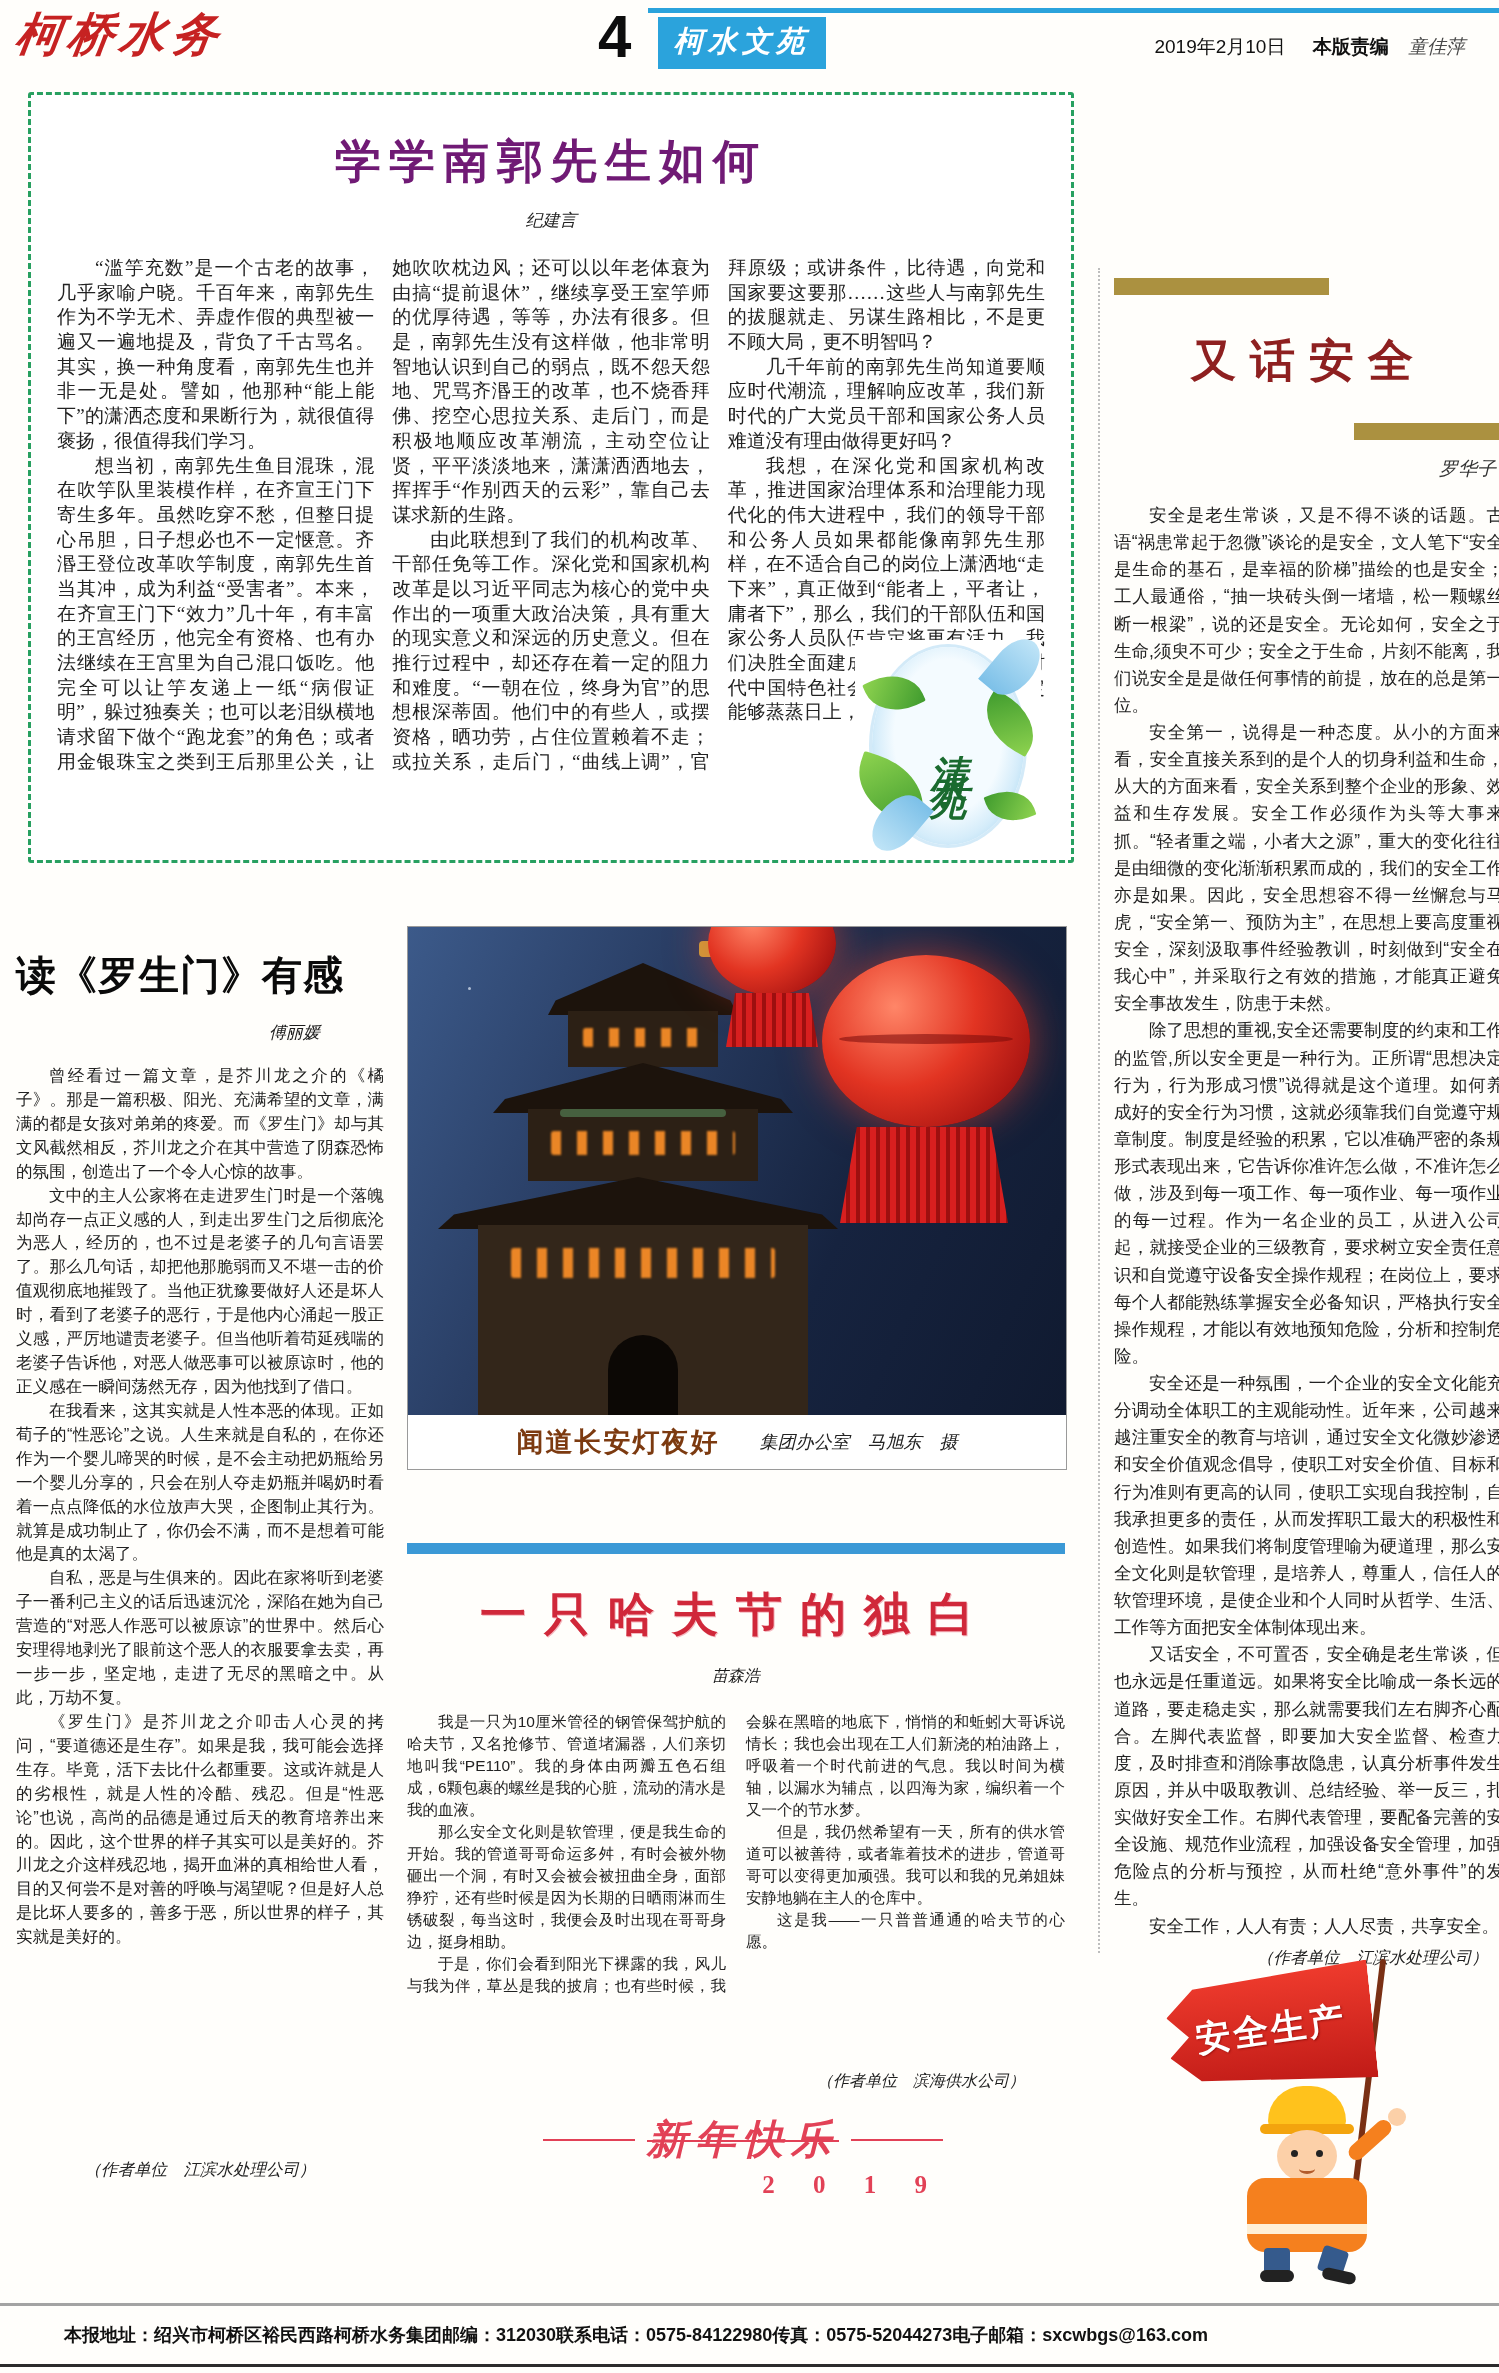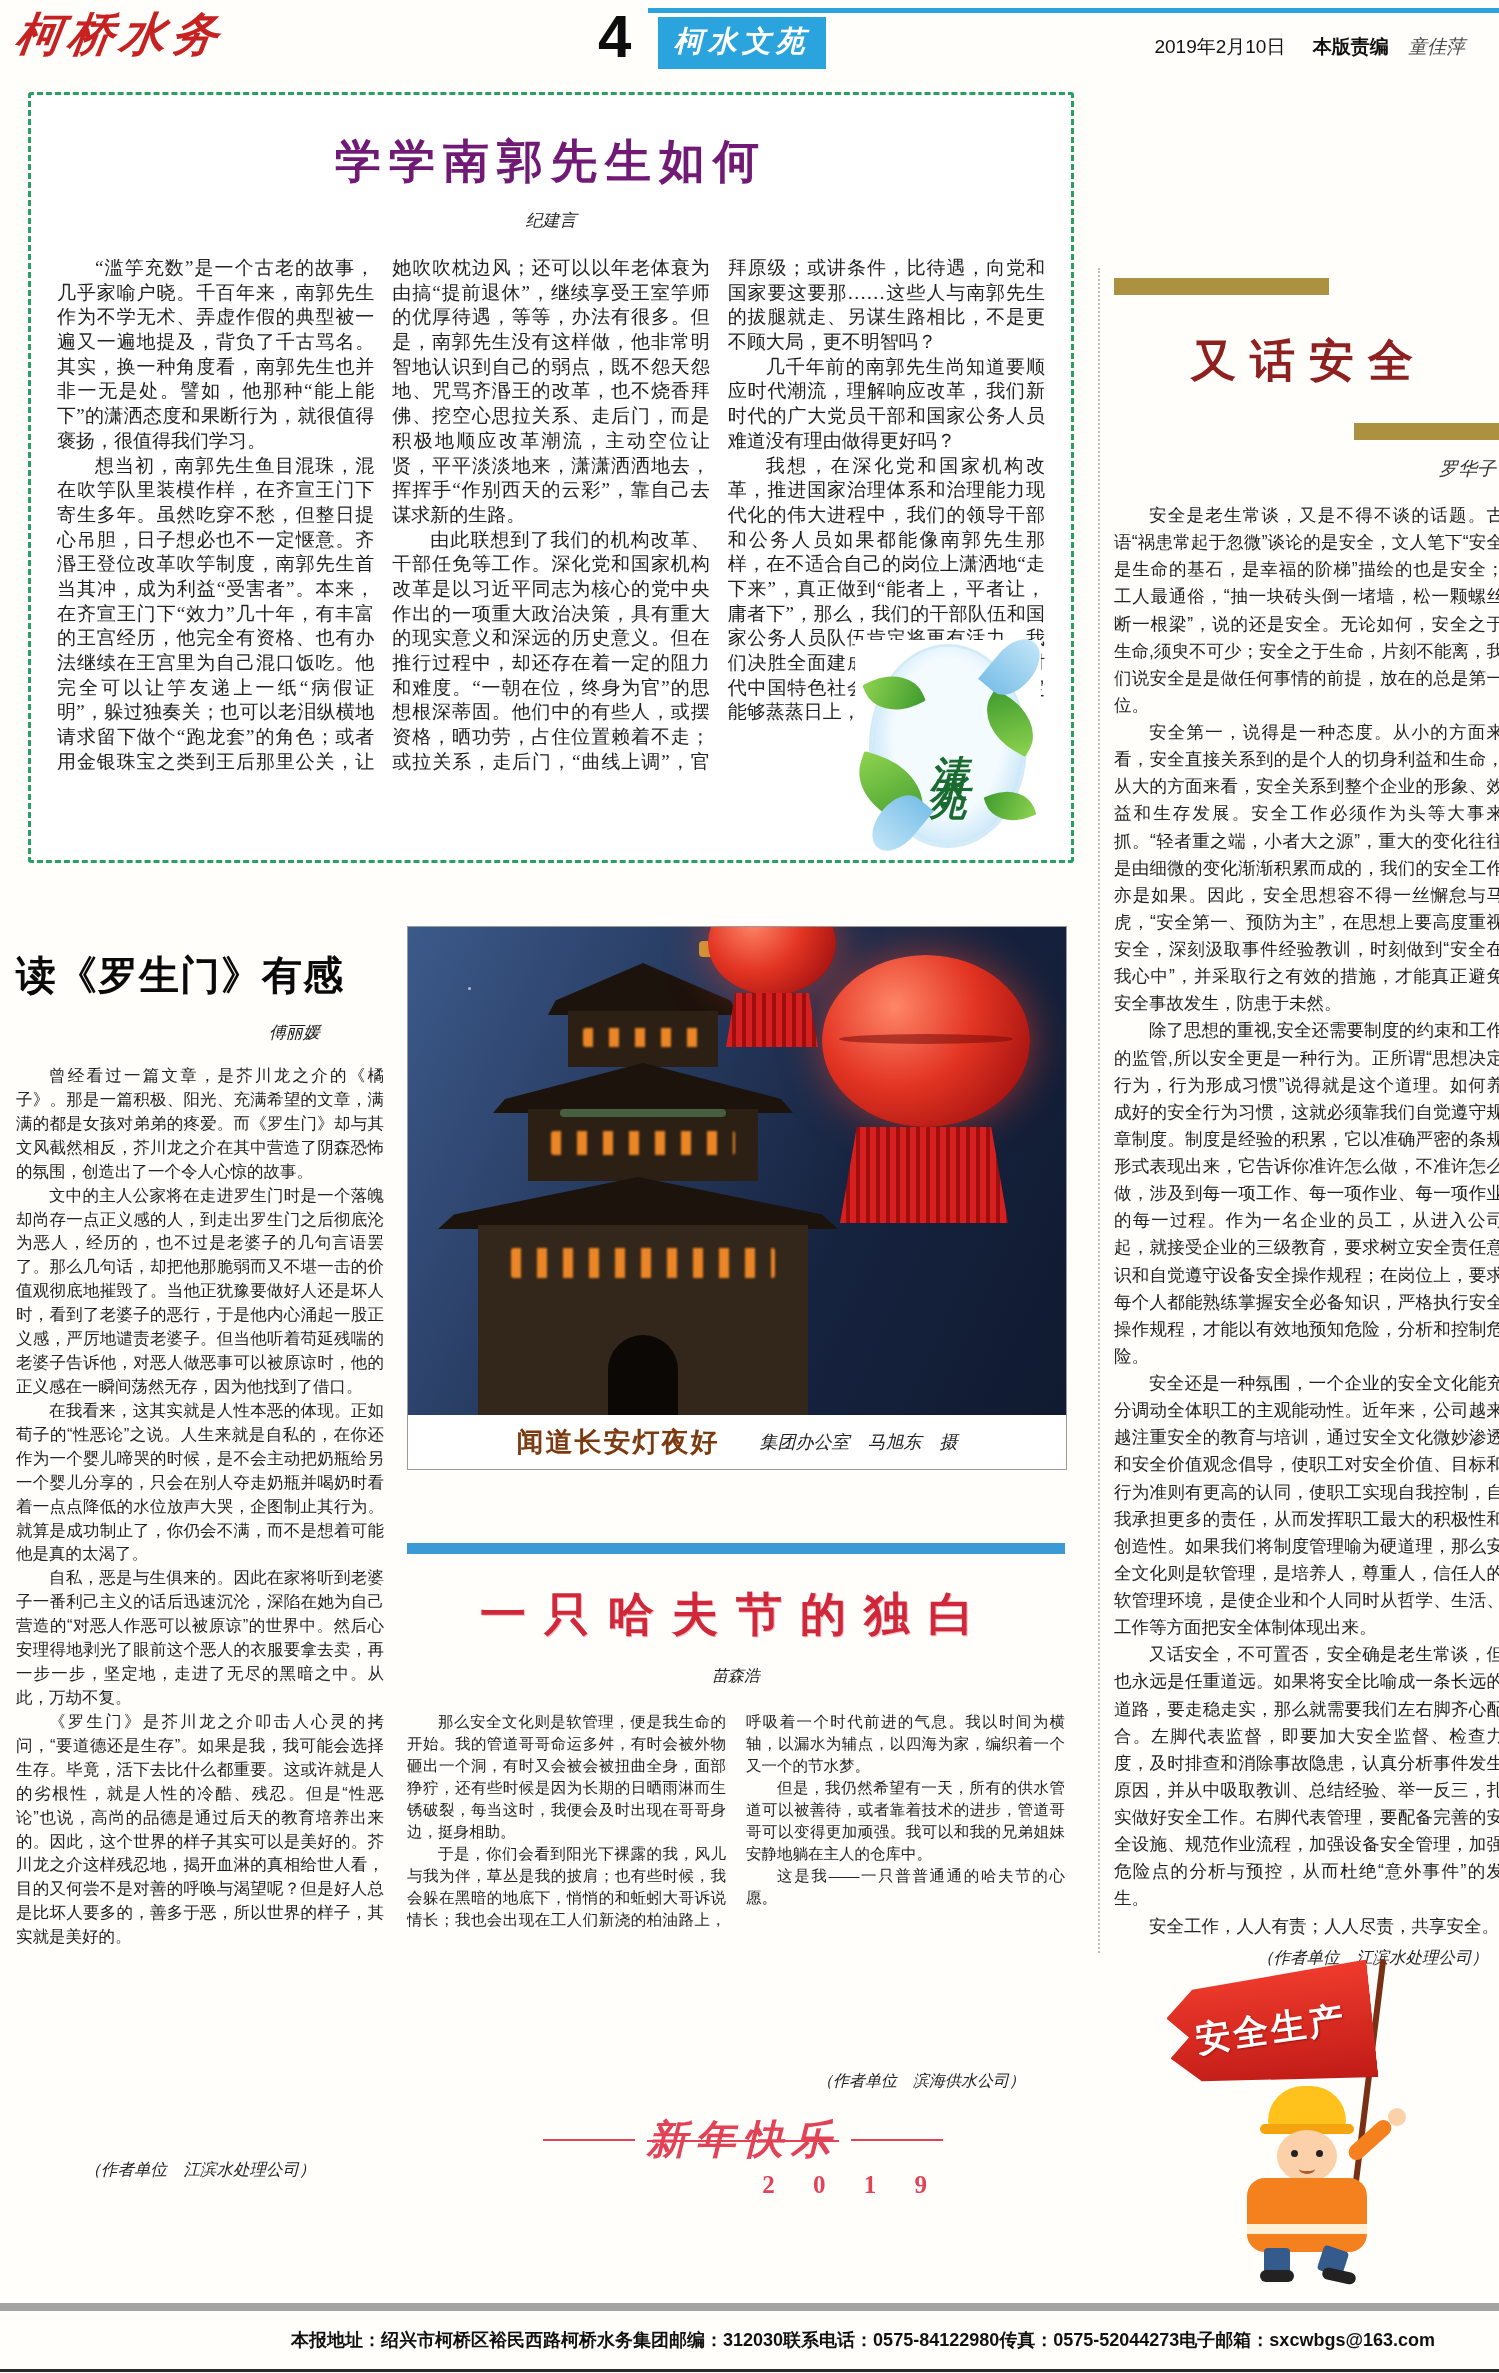--- a/index.html
+++ b/index.html
@@ -133,22 +133,22 @@
   .mouth{position:absolute;left:22px;top:34px;width:16px;height:7px;border-bottom:3px solid #b25b2a;border-radius:50%;}
   .torso{position:absolute;left:31px;top:92px;width:120px;height:74px;background:#f5801e;border-radius:18px;}
   .belt{position:absolute;left:0;right:0;top:46px;height:10px;background:#fff0d6;}
   .arm-up{position:absolute;left:128px;top:46px;width:52px;height:16px;background:#f5801e;border-radius:8px;transform:rotate(-42deg);}
   .hand{position:absolute;left:172px;top:22px;width:18px;height:18px;background:#fcd0a8;border-radius:50%;}
   .leg{position:absolute;top:162px;width:26px;height:26px;background:#355a8c;border-radius:4px;}
   .leg.lg1{left:48px;} .leg.lg2{left:104px;transform:rotate(18deg);}
   .boot{position:absolute;top:184px;width:34px;height:12px;background:#222;border-radius:6px;}
   .boot.b1{left:44px;} .boot.b2{left:106px;transform:rotate(12deg);}
   
-  .footer{position:absolute;left:0;right:0;top:2303px;height:58px;border-top:8px solid #a3a3a3;
-          border-bottom:3px solid #2b2b2b;display:flex;align-items:center;justify-content:flex-end;
+  .footer{position:absolute;left:0;right:0;top:2303px;height:58px;border-top:3px solid #a3a3a3;
+          border-bottom:3px solid #2b2b2b;display:flex;align-items:center;justify-content:flex-start;
           padding:0 64px;font-family:"Liberation Sans",sans-serif;font-size:18px;font-weight:bold;color:#111;}
 </style>
 </head>
 <body>
 
 <div id="page">
 
   <div class="masthead">柯桥水务</div>
   <div class="topline"></div>
   <div class="pagenum">4</div>
@@ -244,20 +244,21 @@
       <span class="cap-title">闻道长安灯夜好</span>
       <span class="cap-credit">集团办公室　马旭东　摄</span>
     </div>
   </div>
 
   <div class="hafu">
     <div class="bluebar"></div>
     <div class="hf-title">一只哈夫节的独白</div>
     <div class="hf-author">苗森浩</div>
     <div class="hf-body col-body">
+      <p>我是一只为10厘米管径的钢管保驾护航的哈夫节，又名抢修节、管道堵漏器，人们亲切地叫我“PE110”。我的身体由两瓣五色石组成，6颗包裹的螺丝是我的心脏，流动的清水是我的血液。</p>
       <p>那么安全文化则是软管理，便是我生命的开始。我的管道哥哥命运多舛，有时会被外物砸出一个洞，有时又会被会被扭曲全身，面部狰狞，还有些时候是因为长期的日晒雨淋而生锈破裂，每当这时，我便会及时出现在哥哥身边，挺身相助。</p>
       <p>于是，你们会看到阳光下裸露的我，风儿与我为伴，草丛是我的披肩；也有些时候，我会躲在黑暗的地底下，悄悄的和蚯蚓大哥诉说情长；我也会出现在工人们新浇的柏油路上，呼吸着一个时代前进的气息。我以时间为横轴，以漏水为辅点，以四海为家，编织着一个又一个的节水梦。</p>
       <p>但是，我仍然希望有一天，所有的供水管道可以被善待，或者靠着技术的进步，管道哥哥可以变得更加顽强。我可以和我的兄弟姐妹安静地躺在主人的仓库中。</p>
       <p>这是我——一只普普通通的哈夫节的心愿。</p>
     </div>
     <div class="hf-byline">（作者单位　滨海供水公司）</div>
   </div>
 
   <div class="newyear">
     <div class="ny-row">

